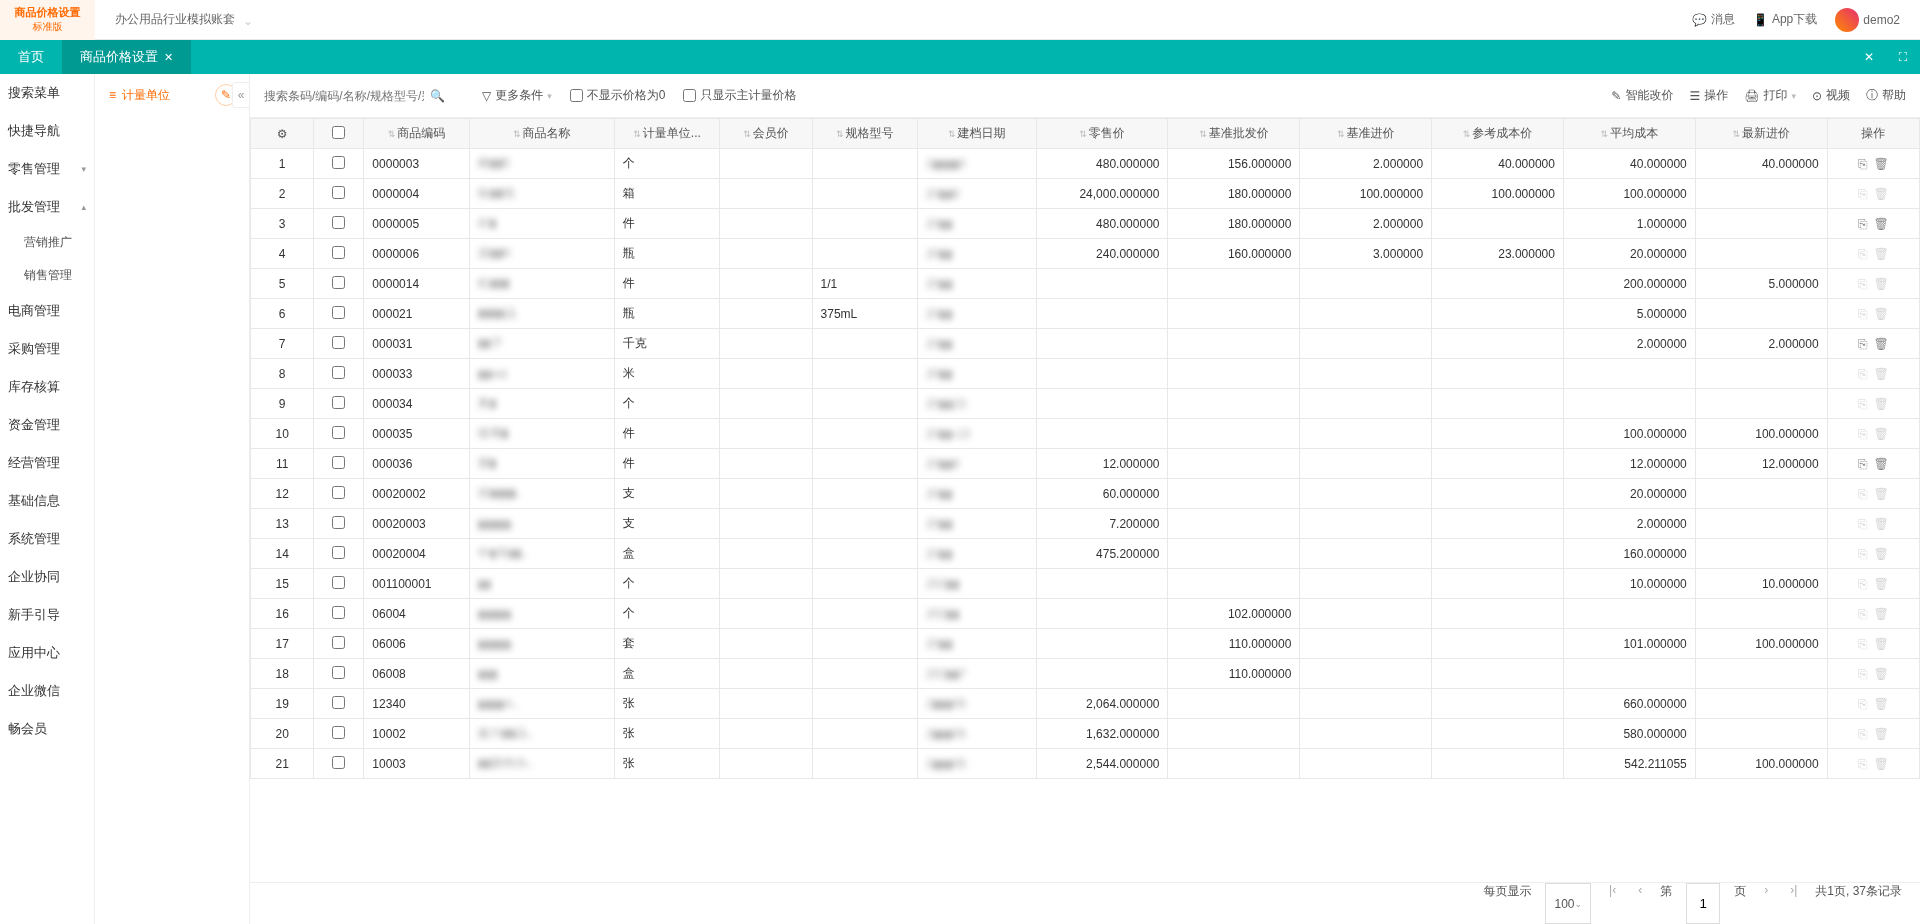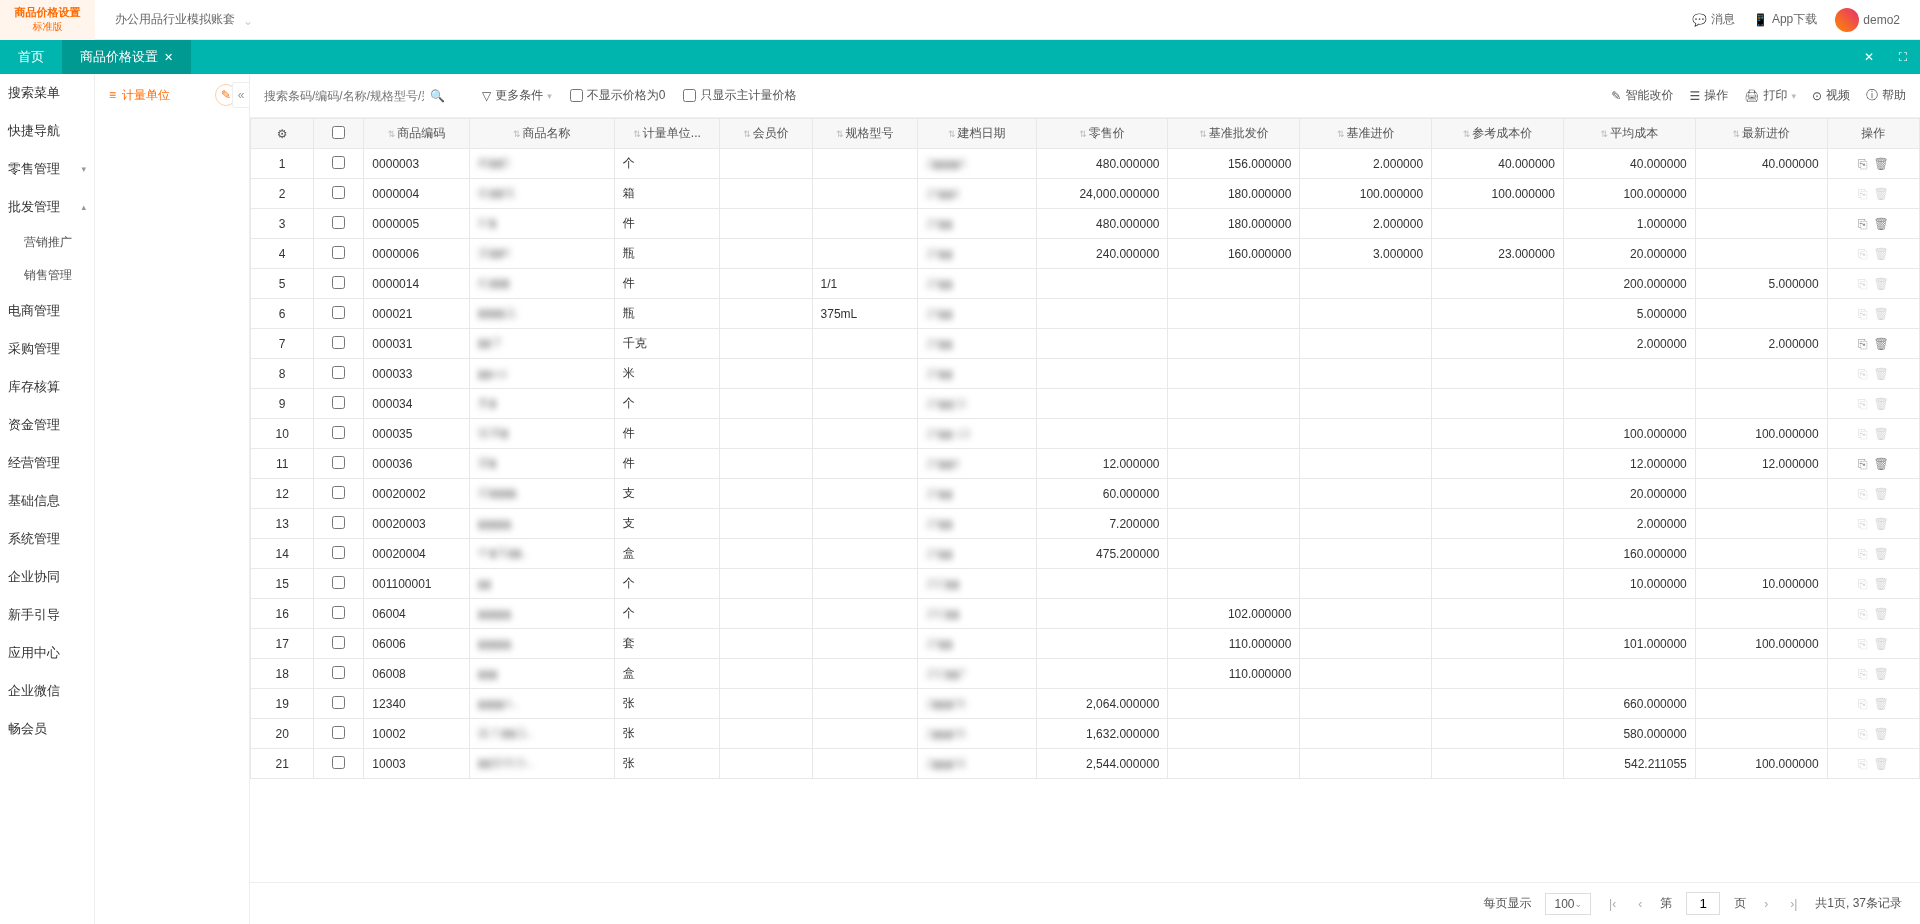--- a/index.html
+++ b/index.html
@@ -39,21 +39,21 @@
 table.grid { width: 100%; border-collapse: collapse; table-layout: fixed; }
 .grid th, .grid td { border: 1px solid #e8e8e8; padding: 6px 8px; white-space: nowrap; overflow: hidden; text-overflow: ellipsis; height: 26px; }
 .grid th { background: #f7f7f7; color: #555; font-weight: normal; position: relative; }
 .grid th .sort { color: #bbb; font-size: 9px; margin-right: 2px; }
 .grid td.num { text-align: right; }
 .grid td.center, .grid th.center { text-align: center; }
 .grid td.left { text-align: left; }
 .row-act { color: #888; display: flex; gap: 6px; justify-content: center; }
 .row-act span { cursor: pointer; }
 .blur { filter: blur(3px); color: #999; }
-.footer { height: 42px; border-top: 1px solid #eee; display: flex; align-items: center; justify-content: flex-end; padding: 0 18px; gap: 14px; color: #555; }
+.footer { height: 42px; border-top: 1px solid #eee; display: flex; justify-content: flex-end; padding: 0 18px; gap: 14px; color: #555; }
 .footer .pgsize { border: 1px solid #ddd; padding: 3px 8px; display: flex; align-items: center; }
 .footer .nav { color: #aaa; cursor: pointer; padding: 0 4px; }
 .footer input { width: 34px; border: 1px solid #ddd; text-align: center; padding: 3px; }
 input[type=checkbox]{ width:13px; height:13px; }
 </style>
 </head>
 <body>
 
 <div class="top-bar">
   <div class="logo-box">

